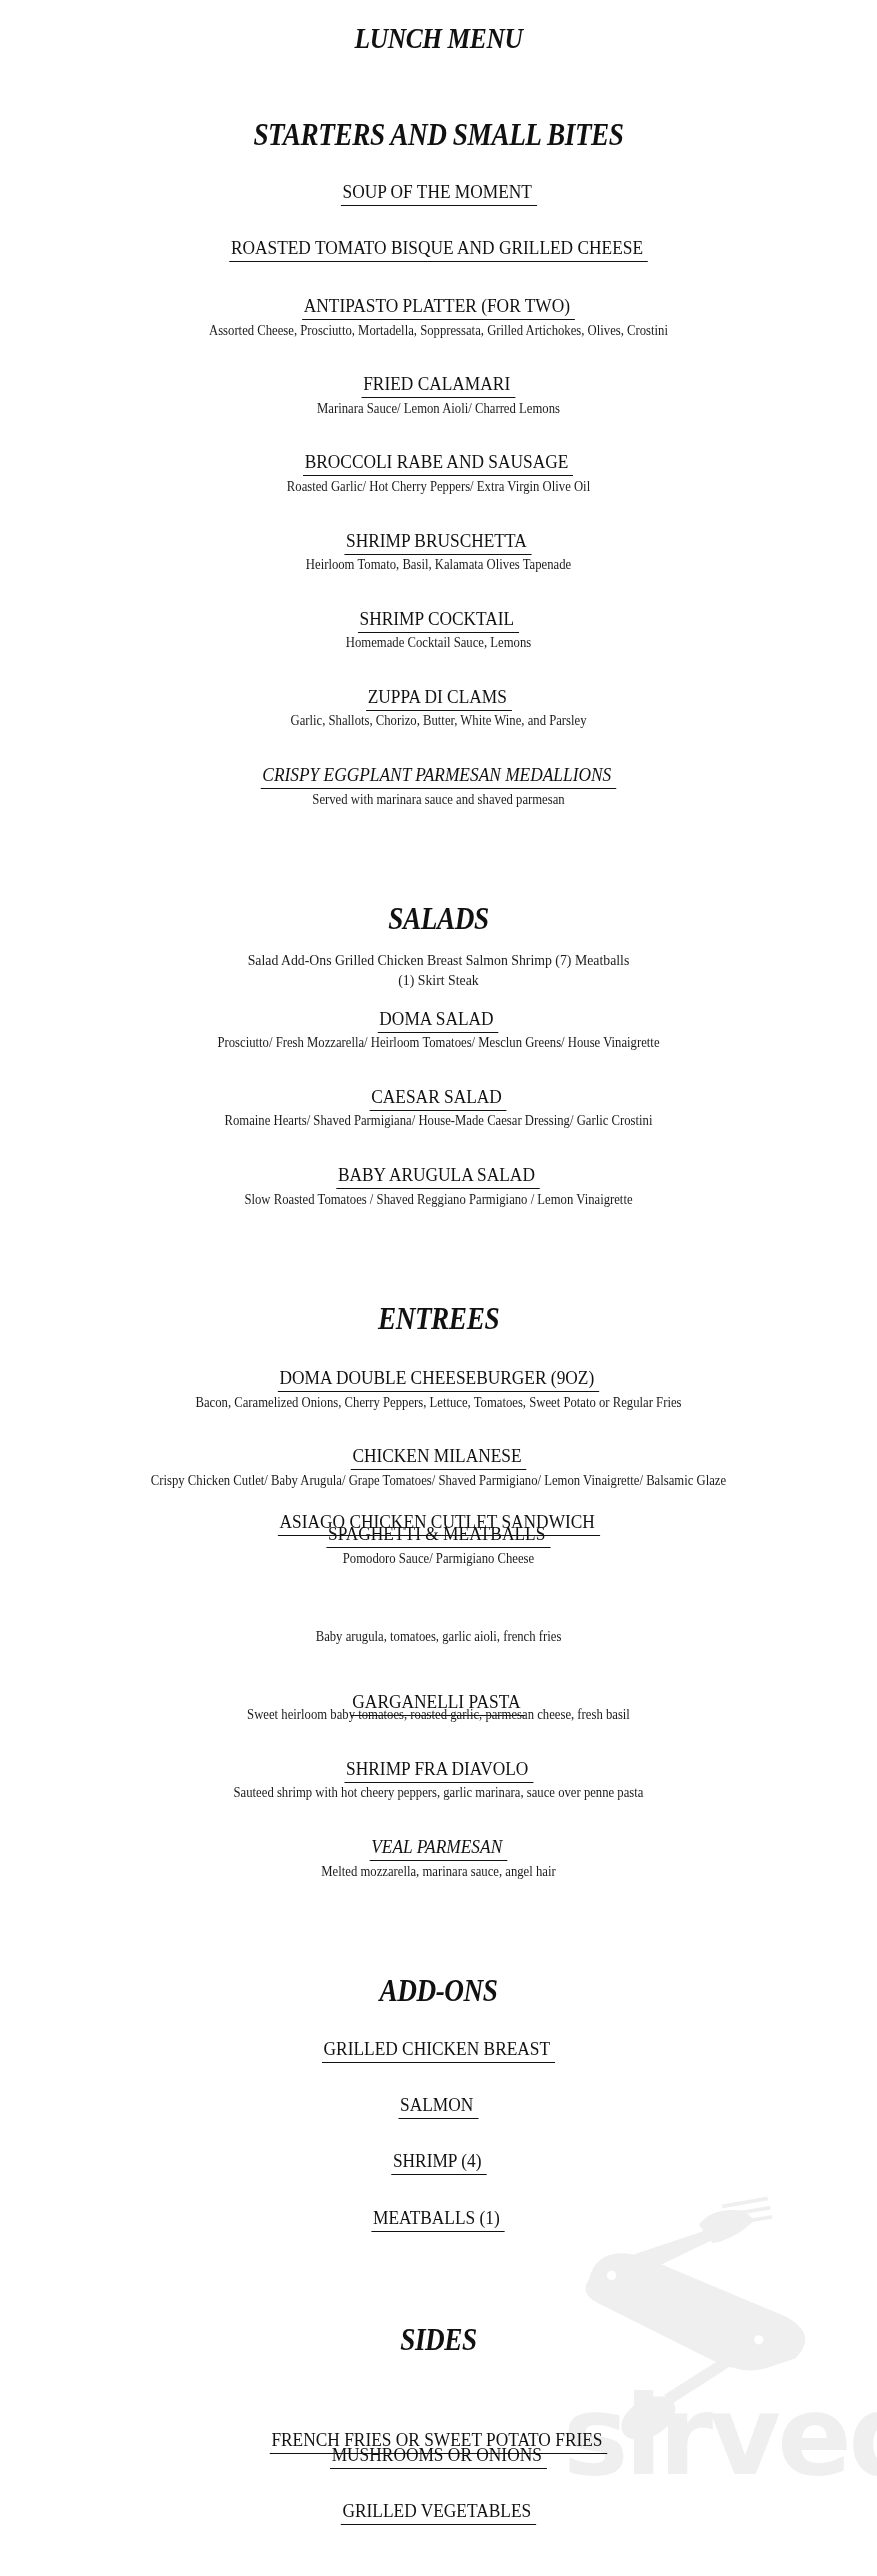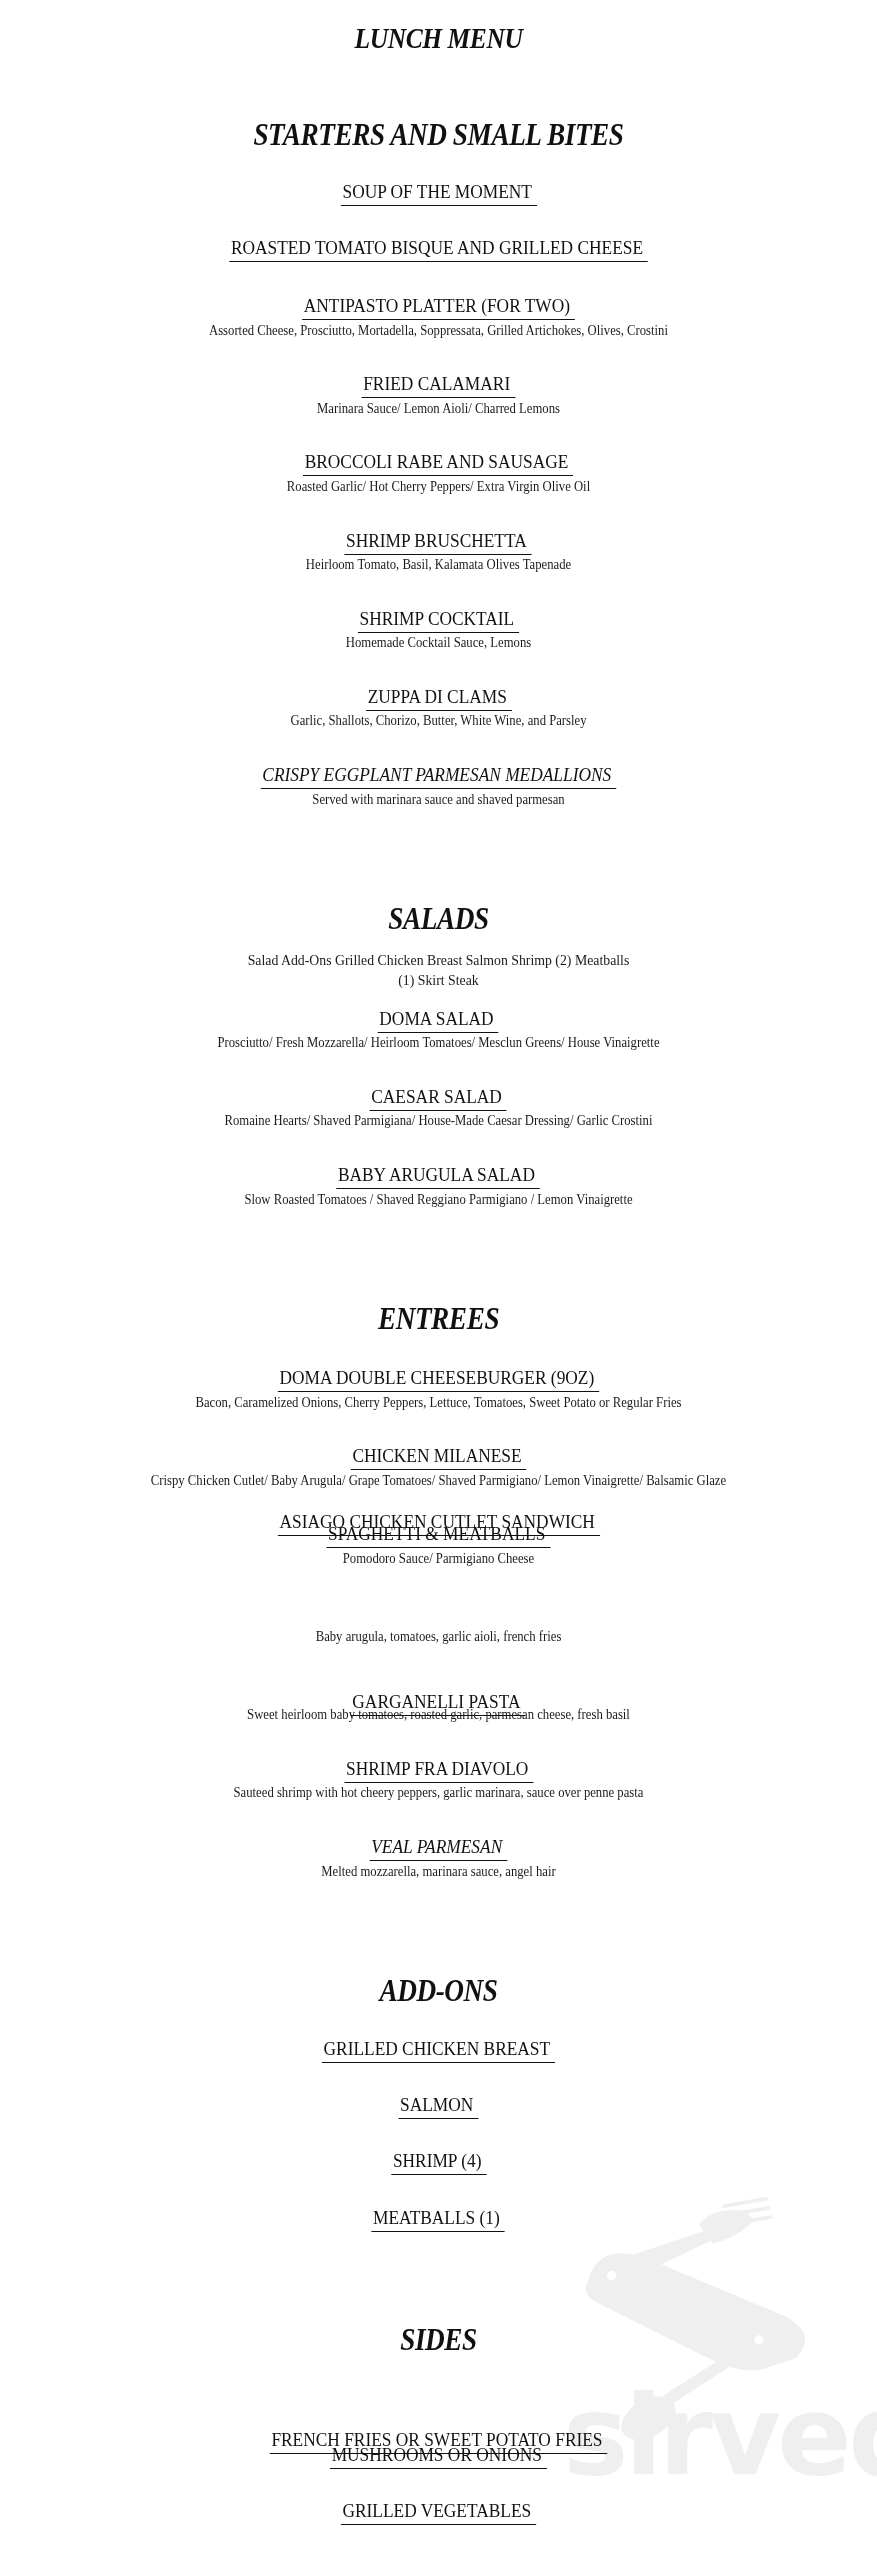--- a/index.html
+++ b/index.html
@@ -74,21 +74,21 @@
 <div class="abs" style="top:607px;"><span class="item-name">SHRIMP COCKTAIL</span></div>
 <div class="abs item-desc" style="top:634px;">Homemade Cocktail Sauce, Lemons</div>
 
 <div class="abs" style="top:685px;"><span class="item-name">ZUPPA DI CLAMS</span></div>
 <div class="abs item-desc" style="top:712px;">Garlic, Shallots, Chorizo, Butter, White Wine, and Parsley</div>
 
 <div class="abs" style="top:763px;font-style:italic;"><span class="item-name">CRISPY EGGPLANT PARMESAN MEDALLIONS</span></div>
 <div class="abs item-desc" style="top:791px;">Served with marinara sauce and shaved parmesan</div>
 
 <div class="abs section-title" style="top:899px;">SALADS</div>
-<div class="abs note" style="top:951px;">Salad Add-Ons Grilled Chicken Breast Salmon Shrimp (2) Meatballs</div>
+<div class="abs note" style="top:951px;">Salad Add-Ons Grilled Chicken Breast Salmon Shrimp (7) Meatballs</div>
 <div class="abs note" style="top:971px;">(1) Skirt Steak</div>
 
 <div class="abs" style="top:1007px;"><span class="item-name">DOMA SALAD</span></div>
 <div class="abs item-desc" style="top:1034px;">Prosciutto/ Fresh Mozzarella/ Heirloom Tomatoes/ Mesclun Greens/ House Vinaigrette</div>
 
 <div class="abs" style="top:1085px;"><span class="item-name">CAESAR SALAD</span></div>
 <div class="abs item-desc" style="top:1112px;">Romaine Hearts/ Shaved Parmigiana/ House-Made Caesar Dressing/ Garlic Crostini</div>
 
 <div class="abs" style="top:1163px;"><span class="item-name">BABY ARUGULA SALAD</span></div>
 <div class="abs item-desc" style="top:1191px;">Slow Roasted Tomatoes / Shaved Reggiano Parmigiano / Lemon Vinaigrette</div>

